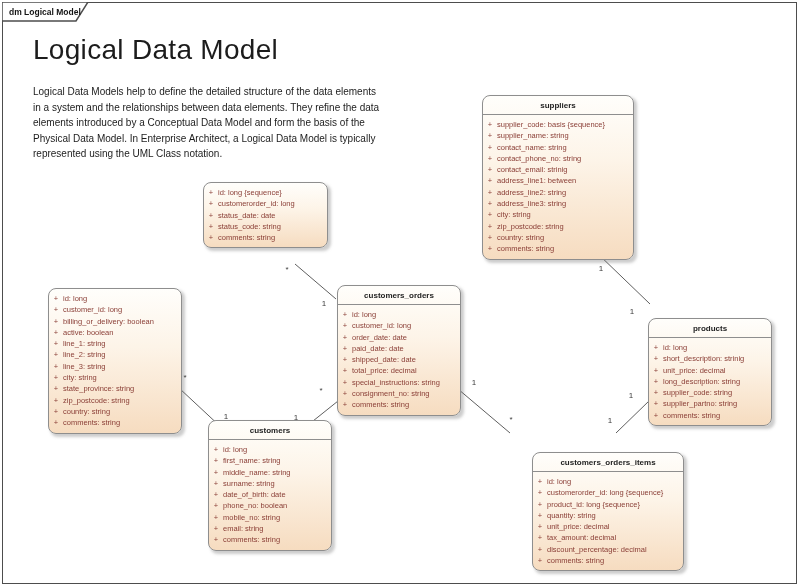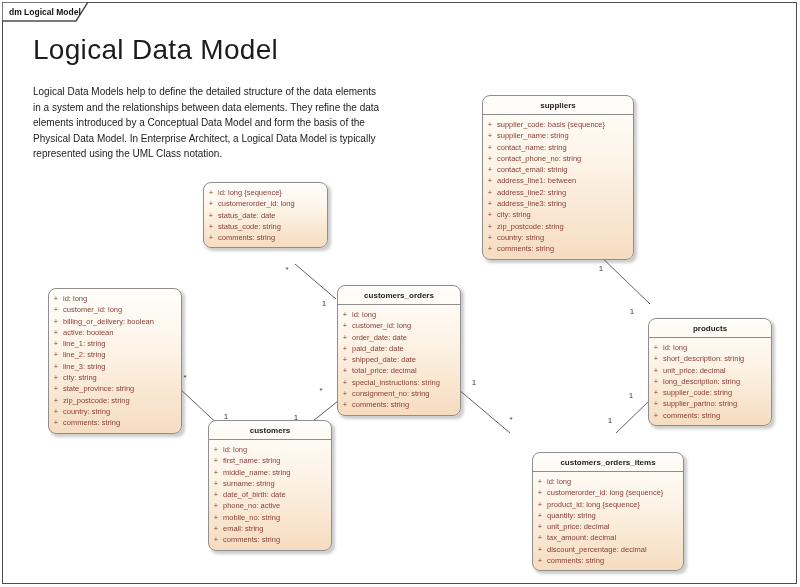--- a/index.html
+++ b/index.html
@@ -269,21 +269,21 @@
       <div class="attr-row">
         <span class="vis">+</span>
         <span class="attr-text">surname: string</span>
       </div>
       <div class="attr-row">
         <span class="vis">+</span>
         <span class="attr-text">date_of_birth: date</span>
       </div>
       <div class="attr-row">
         <span class="vis">+</span>
-        <span class="attr-text">phone_no: active</span>
+        <span class="attr-text">phone_no: boolean</span>
       </div>
       <div class="attr-row">
         <span class="vis">+</span>
         <span class="attr-text">mobile_no: string</span>
       </div>
       <div class="attr-row">
         <span class="vis">+</span>
         <span class="attr-text">email: string</span>
       </div>
       <div class="attr-row">

